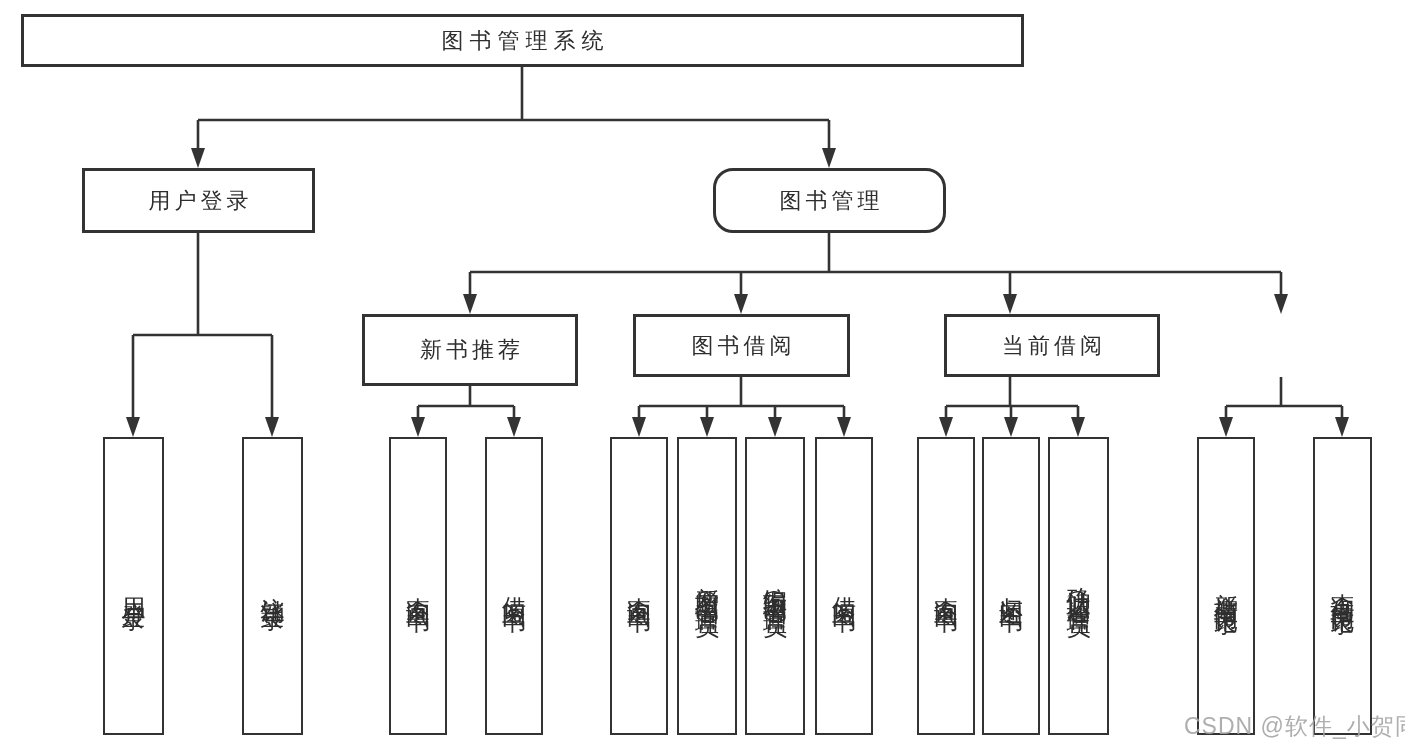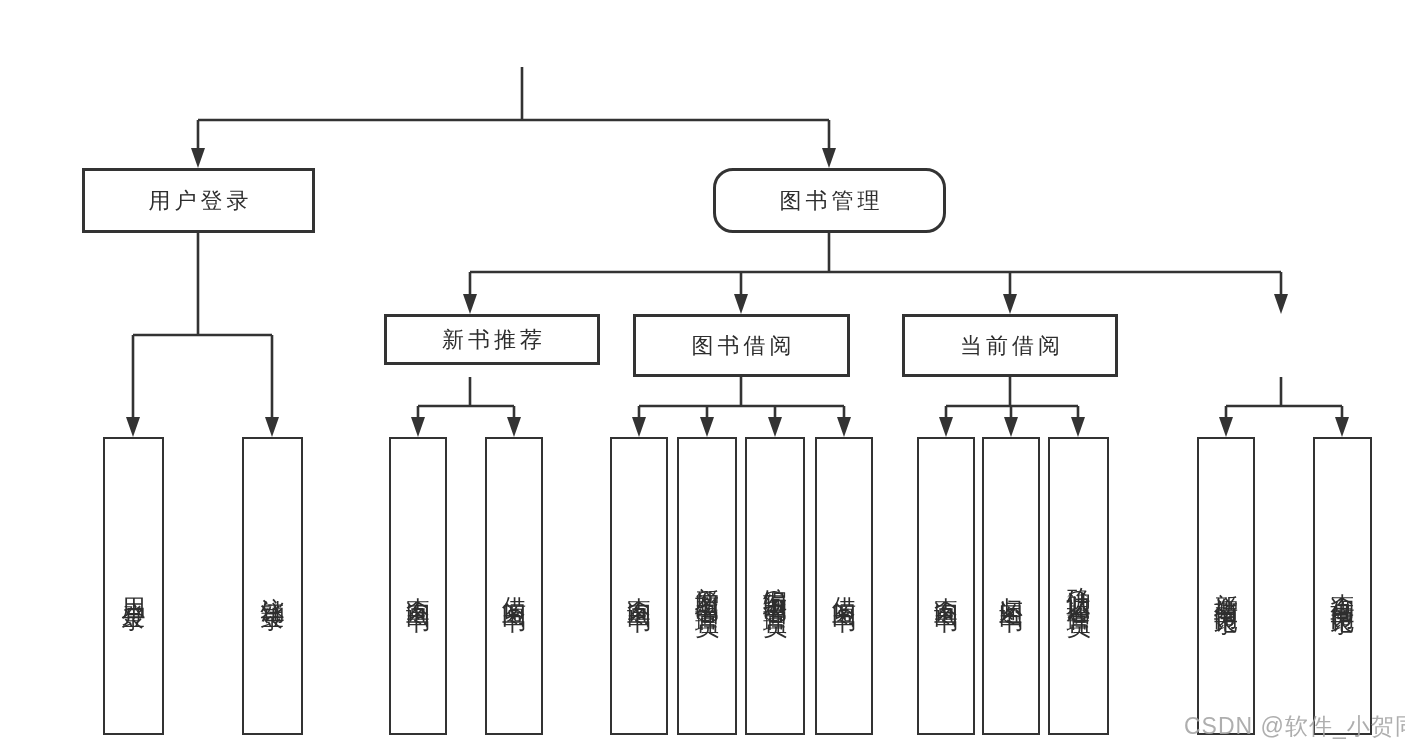--- a/index.html
+++ b/index.html
@@ -97,27 +97,28 @@
       <polygon points="768,417 782,417 775,437"></polygon>
       <polygon points="837,417 851,417 844,437"></polygon>
       <polygon points="939,417 953,417 946,437"></polygon>
       <polygon points="1004,417 1018,417 1011,437"></polygon>
       <polygon points="1071,417 1085,417 1078,437"></polygon>
       <polygon points="1219,417 1233,417 1226,437"></polygon>
       <polygon points="1335,417 1349,417 1342,437"></polygon>
     </g>
   </svg>
 
+  <div class="node hnode rootnode" style="left:21px; top:14px; width:1003px; height:53px;">图书管理系统</div>
 
   <div class="node hnode" style="left:82px; top:168px; width:233px; height:65px;">用户登录</div>
   <div class="node hnode" style="left:713px; top:168px; width:233px; height:65px;border-radius:20px;">图书管理</div>
 
-  <div class="node hnode" style="left:362px; top:314px; width:216px; height:51px;margin-left:22px;">新书推荐</div>
+  <div class="node hnode" style="left:362px; top:314px; width:216px; height:72px;">新书推荐</div>
   <div class="node hnode" style="left:633px; top:314px; width:217px; height:63px;">图书借阅</div>
-  <div class="node hnode" style="left:902px; top:314px; width:216px; height:63px;">当前借阅</div>
+  <div class="node hnode" style="left:944px; top:314px; width:216px; height:63px;">当前借阅</div>
 
   <div class="node leaf" style="left:103px; top:437px; width:61px; height:298px;">用户登录</div>
   <div class="node leaf" style="left:242px; top:437px; width:61px; height:298px;">注销登录</div>
 
   <div class="node leaf" style="left:389px; top:437px; width:58px; height:298px;">查询图书</div>
   <div class="node leaf" style="left:485px; top:437px; width:58px; height:298px;">借阅图书</div>
 
   <div class="node leaf" style="left:610px; top:437px; width:58px; height:298px;">查询图书</div>
   <div class="node leaf" style="left:677px; top:437px; width:60px; height:298px;">新增图书（管理员）</div>
   <div class="node leaf" style="left:745px; top:437px; width:60px; height:298px;">编辑图书（管理员）</div>

